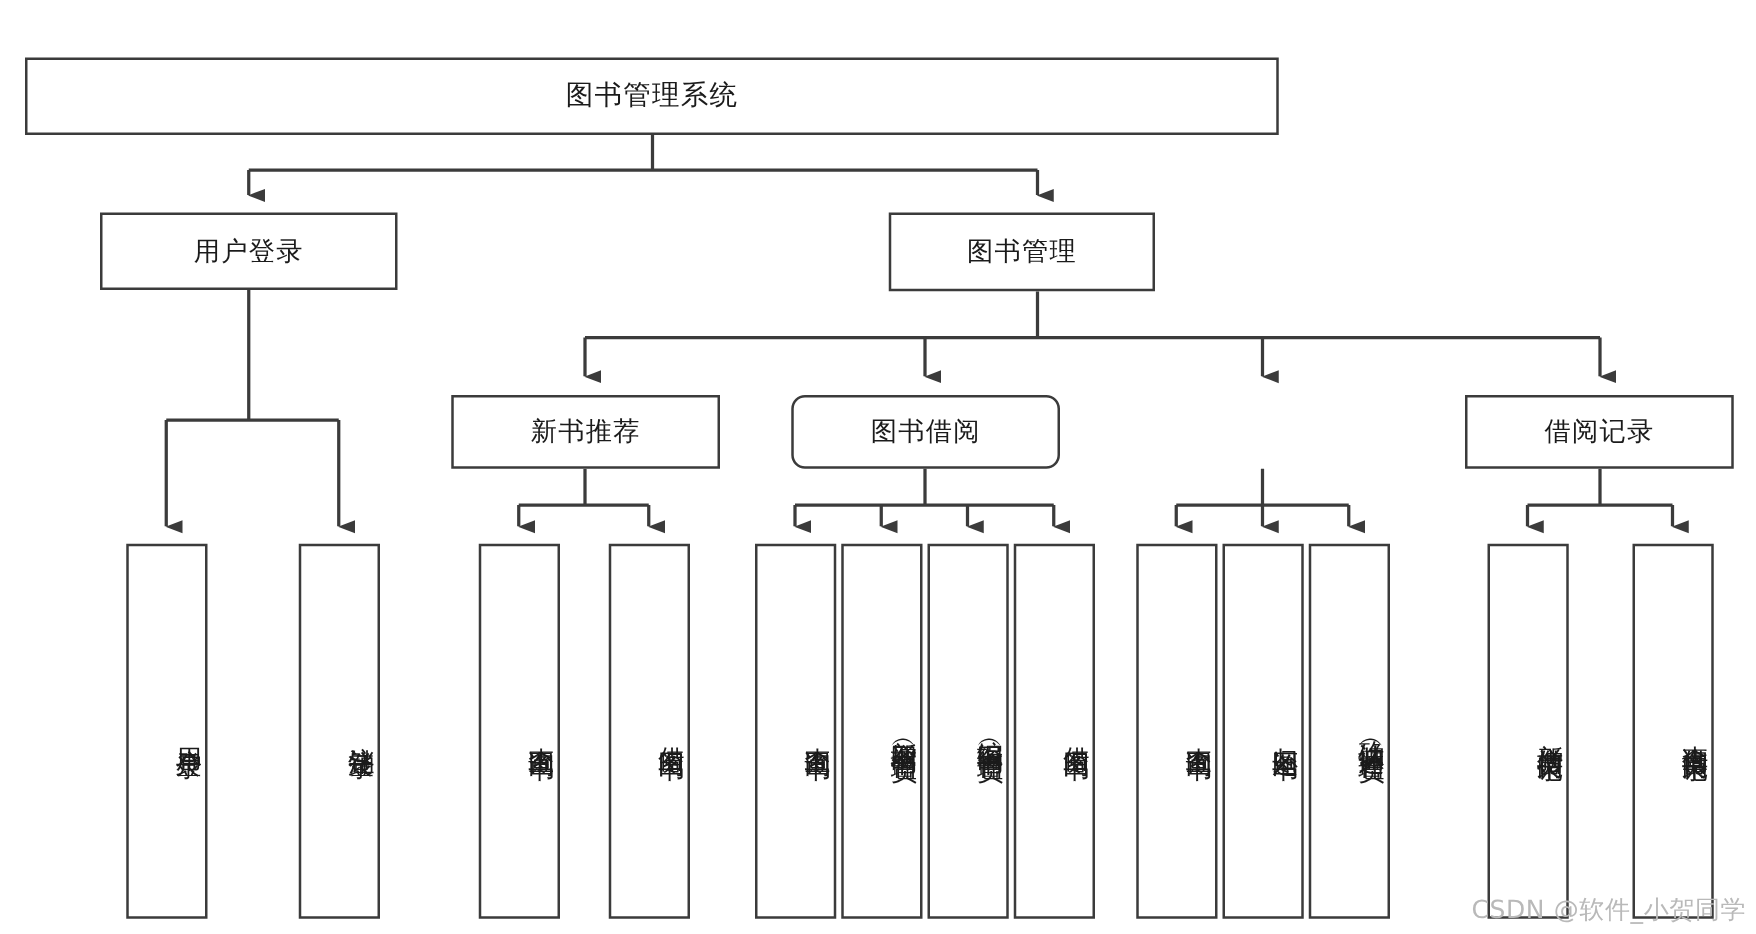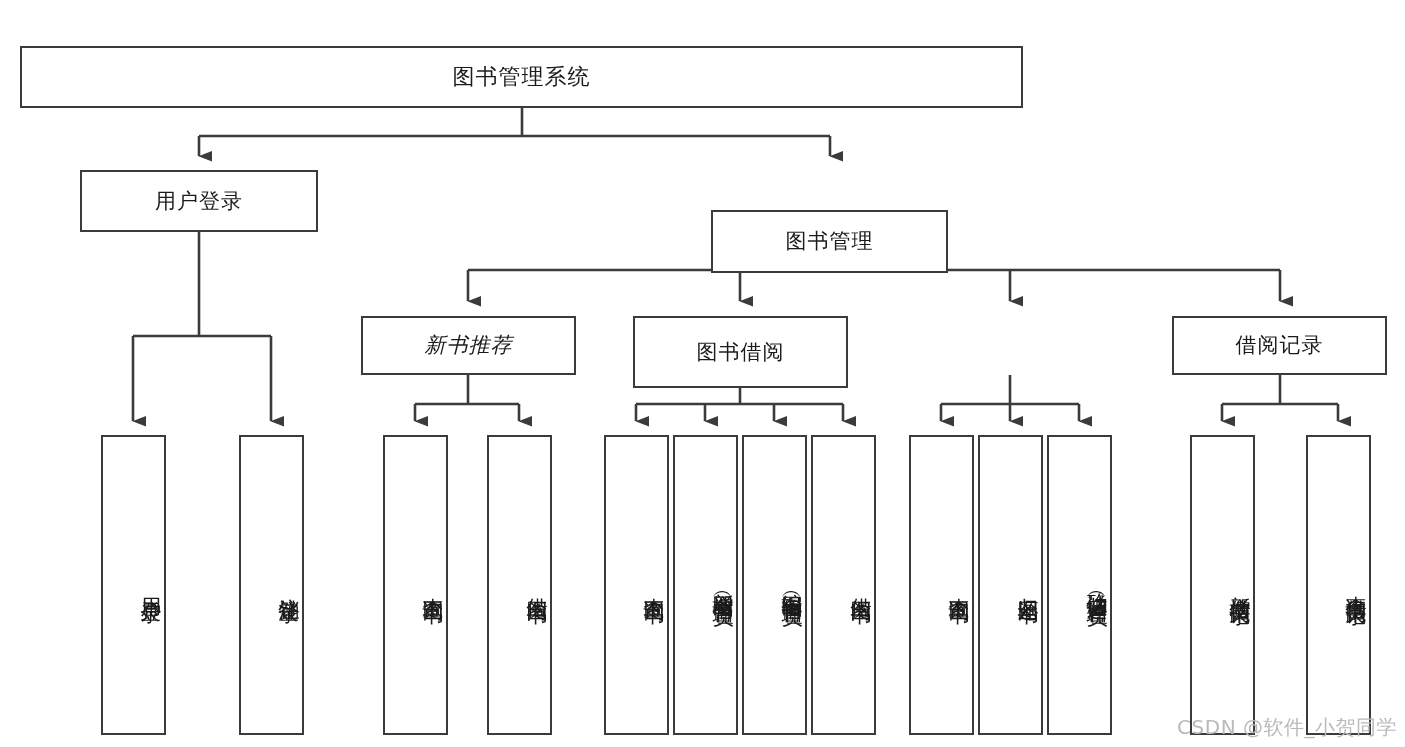--- a/index.html
+++ b/index.html
@@ -122,25 +122,25 @@
       <path d="M 1222 404 L 1338 404"></path>
       <path d="M 1222 404 L 1222 421" marker-end="url(#arrow)"></path>
       <path d="M 1338 404 L 1338 421" marker-end="url(#arrow)"></path>
     </g>
   </svg>
 
   <div class="node horiz" id="root-node" style="left:20px; top:12px; width:1003px; height:62px;margin-top:34px;">图书管理系统</div>
 
   <div class="node horiz" style="left:80px; top:170px; width:238px; height:62px;">用户登录</div>
 
-  <div class="node horiz" style="left:711px; top:170px; width:237px; height:63px;margin-top:40px;">图书管理</div>
+  <div class="node horiz" style="left:711px; top:170px; width:213px; height:63px;">图书管理</div>
 
-  <div class="node horiz" style="left:361px; top:316px; width:215px; height:59px;font-style:italic;">新书推荐</div>
+  <div class="node horiz" style="left:361px; top:316px; width:215px; height:59px;">新书推荐</div>
 
-  <div class="node horiz" style="left:633px; top:316px; width:215px; height:72px;">图书借阅</div>
+  <div class="node horiz" style="left:633px; top:316px; width:215px; height:59px;border-radius:11px;">图书借阅</div>
 
 
   <div class="node horiz" style="left:1172px; top:316px; width:215px; height:59px;">借阅记录</div>
 
   <div class="node vert" style="left:101px; top:435px; width:65px; height:300px;">
     <span>用户登录</span>
   </div>
   <div class="node vert" style="left:239px; top:435px; width:65px; height:300px;">
     <span>注销登录</span>
   </div>

